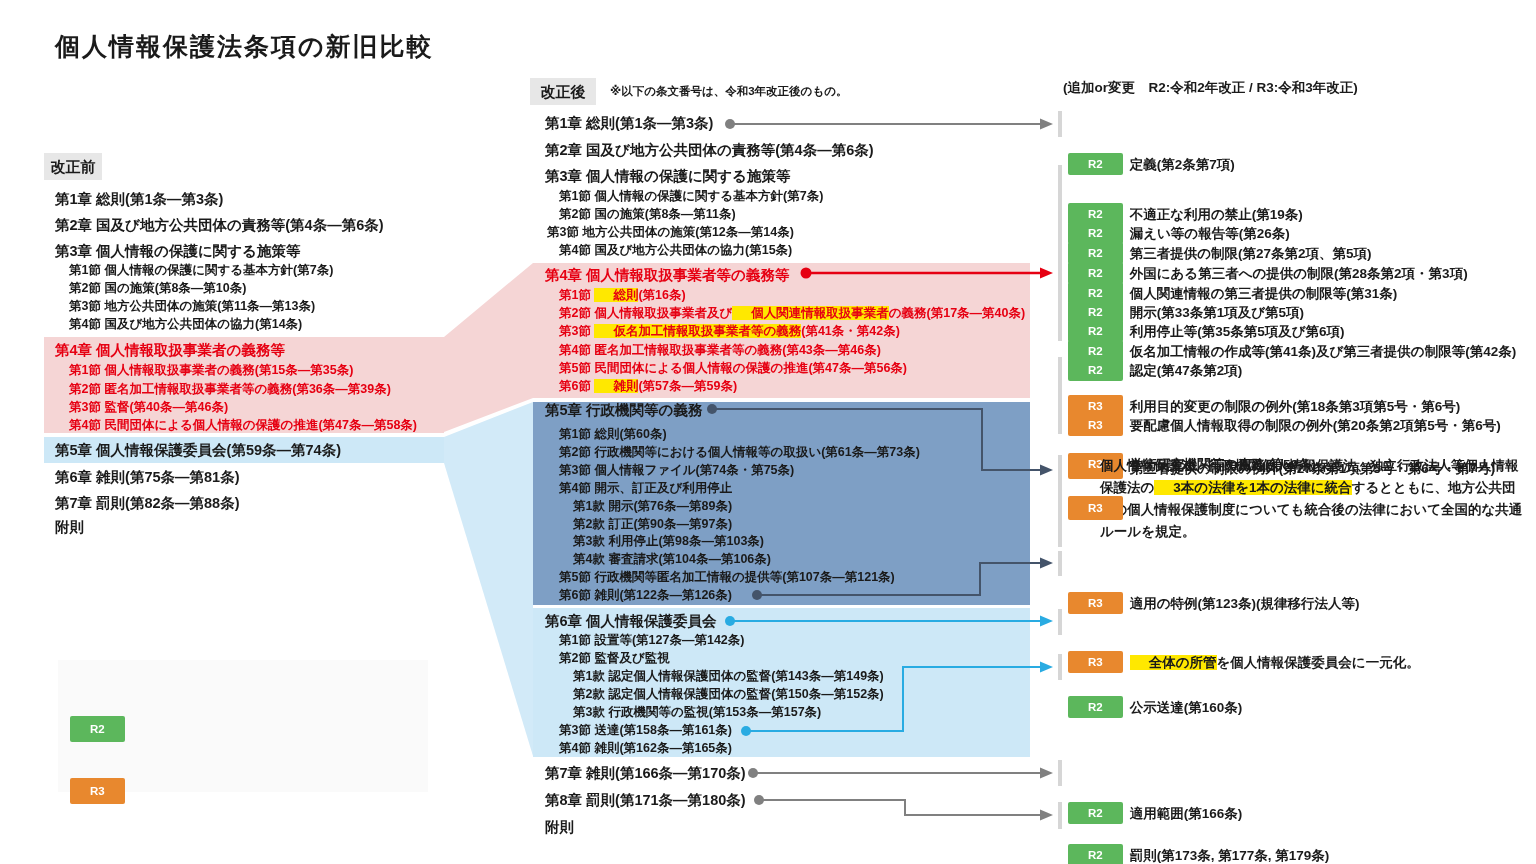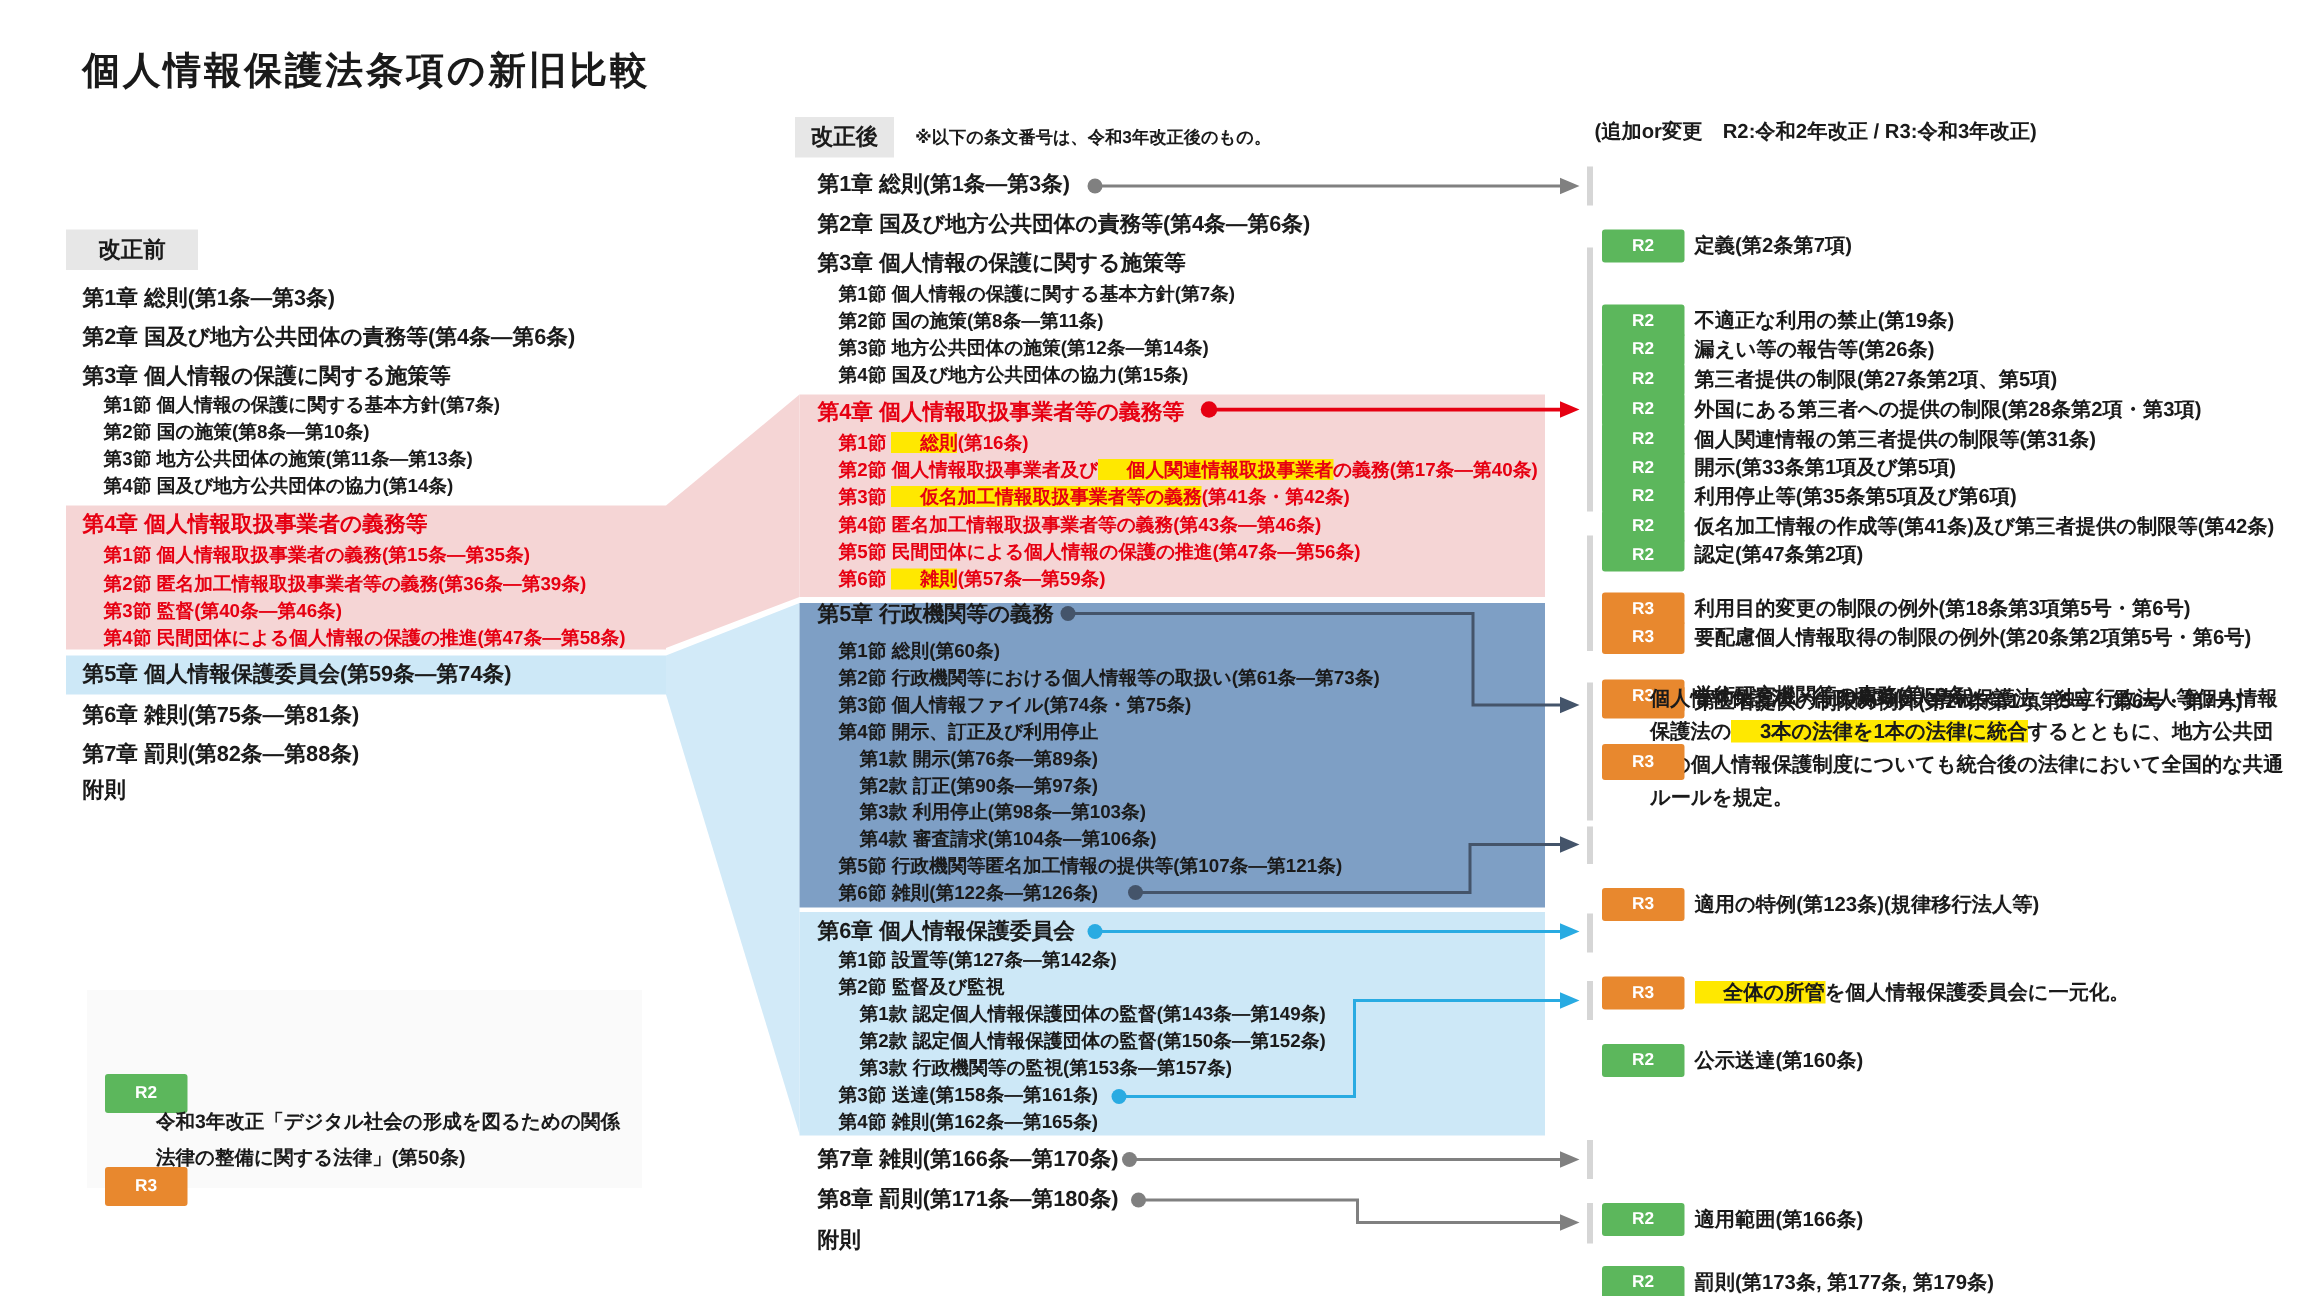--- a/index.html
+++ b/index.html
@@ -53,30 +53,30 @@
     <div class="box box-pink" style="left:44px;top:337px;width:400px;height:96px;"></div>
     <div class="box box-lblue" style="left:44px;top:437px;width:400px;height:26px;"></div>
     <div class="box box-pink" style="left:533px;top:263px;width:497px;height:135px;"></div>
     <div class="box box-steel" style="left:533px;top:402px;width:497px;height:203px;"></div>
     <div class="box box-lblue" style="left:533px;top:608px;width:497px;height:149px;"></div>
     <div class="legend-box abs"></div>
   </div>
 
   <div id="text-layer">
     <div class="abs page-title">個人情報保護法条項の新旧比較</div>
-    <div class="abs col-label" style="left:44px;top:153px;width:88px;">改正前</div>
+    <div class="abs col-label" style="left:44px;top:153px;width:58px;">改正前</div>
     <div class="abs col-label" style="left:530px;top:78px;width:66px;">改正後</div>
     <div class="abs note" style="left:610px;top:84px;">※以下の条文番号は、令和3年改正後のもの。</div>
     <div class="abs rc-header" style="left:1063px;top:79px;">(追加or変更　R2:令和2年改正 / R3:令和3年改正)</div>
 
     <div class="legend-item" style="left:70px;top:674px;">
       <span class="badge r2">R2</span>
     </div>
     <div class="legend-item" style="left:70px;top:736px;">
-      <span class="badge r3">R3</span><span>令和3年改正「デジタル社会の形成を図るための関係法律の整備に関する法律」(第50条)</span>
+      <span class="badge r3">R3</span>
     </div>
 
     <div id="old-rows">
         <div class="row ch" style="left: 55px; top: 190px;"><span>第1章 総則(第1条—第3条)</span></div>
         <div class="row ch" style="left: 55px; top: 216px;"><span>第2章 国及び地方公共団体の責務等(第4条—第6条)</span></div>
         <div class="row ch" style="left: 55px; top: 242px;"><span>第3章 個人情報の保護に関する施策等</span></div>
         <div class="row s" style="left: 69px; top: 261px;"><span>第1節 個人情報の保護に関する基本方針(第7条)</span></div>
         <div class="row s" style="left: 69px; top: 279px;"><span>第2節 国の施策(第8条—第10条)</span></div>
         <div class="row s" style="left: 69px; top: 297px;"><span>第3節 地方公共団体の施策(第11条—第13条)</span></div>
         <div class="row s" style="left: 69px; top: 315px;"><span>第4節 国及び地方公共団体の協力(第14条)</span></div>
@@ -89,21 +89,21 @@
         <div class="row ch" style="left: 55px; top: 468px;"><span>第6章 雑則(第75条—第81条)</span></div>
         <div class="row ch" style="left: 55px; top: 494px;"><span>第7章 罰則(第82条—第88条)</span></div>
         <div class="row ch" style="left: 55px; top: 518px;"><span>附則</span></div>
       </div>
     <div id="new-rows">
         <div class="row ch" style="left: 545px; top: 114px;"><span>第1章 総則(第1条—第3条)</span></div>
         <div class="row ch" style="left: 545px; top: 141px;"><span>第2章 国及び地方公共団体の責務等(第4条—第6条)</span></div>
         <div class="row ch" style="left: 545px; top: 167px;"><span>第3章 個人情報の保護に関する施策等</span></div>
         <div class="row s" style="left: 559px; top: 187px;"><span>第1節 個人情報の保護に関する基本方針(第7条)</span></div>
         <div class="row s" style="left: 559px; top: 205px;"><span>第2節 国の施策(第8条—第11条)</span></div>
-        <div class="row s" style="left: 559px; top: 223px;"><span>第3節 地方公共団体の施策(第12条—第14条)</span></div>
+        <div class="row s" style="left: 547px; top: 223px;"><span>第3節 地方公共団体の施策(第12条—第14条)</span></div>
         <div class="row s" style="left: 559px; top: 241px;"><span>第4節 国及び地方公共団体の協力(第15条)</span></div>
         <div class="row ch red" style="left: 545px; top: 266px;"><span>第4章 個人情報取扱事業者等の義務等</span></div>
         <div class="row s red" style="left: 559px; top: 286px;"><span>第1節 </span><span class="hl">総則</span><span>(第16条)</span></div>
         <div class="row s red" style="left: 559px; top: 304px;"><span>第2節 個人情報取扱事業者及び</span><span class="hl">個人関連情報取扱事業者</span><span>の義務(第17条—第40条)</span></div>
         <div class="row s red" style="left: 559px; top: 322px;"><span>第3節 </span><span class="hl">仮名加工情報取扱事業者等の義務</span><span>(第41条・第42条)</span></div>
         <div class="row s red" style="left: 559px; top: 341px;"><span>第4節 匿名加工情報取扱事業者等の義務(第43条—第46条)</span></div>
         <div class="row s red" style="left: 559px; top: 359px;"><span>第5節 民間団体による個人情報の保護の推進(第47条—第56条)</span></div>
         <div class="row s red" style="left: 559px; top: 377px;"><span>第6節 </span><span class="hl">雑則</span><span>(第57条—第59条)</span></div>
         <div class="row ch" style="left: 545px; top: 401px;"><span>第5章 行政機関等の義務</span></div>
         <div class="row s" style="left: 559px; top: 425px;"><span>第1節 総則(第60条)</span></div>

